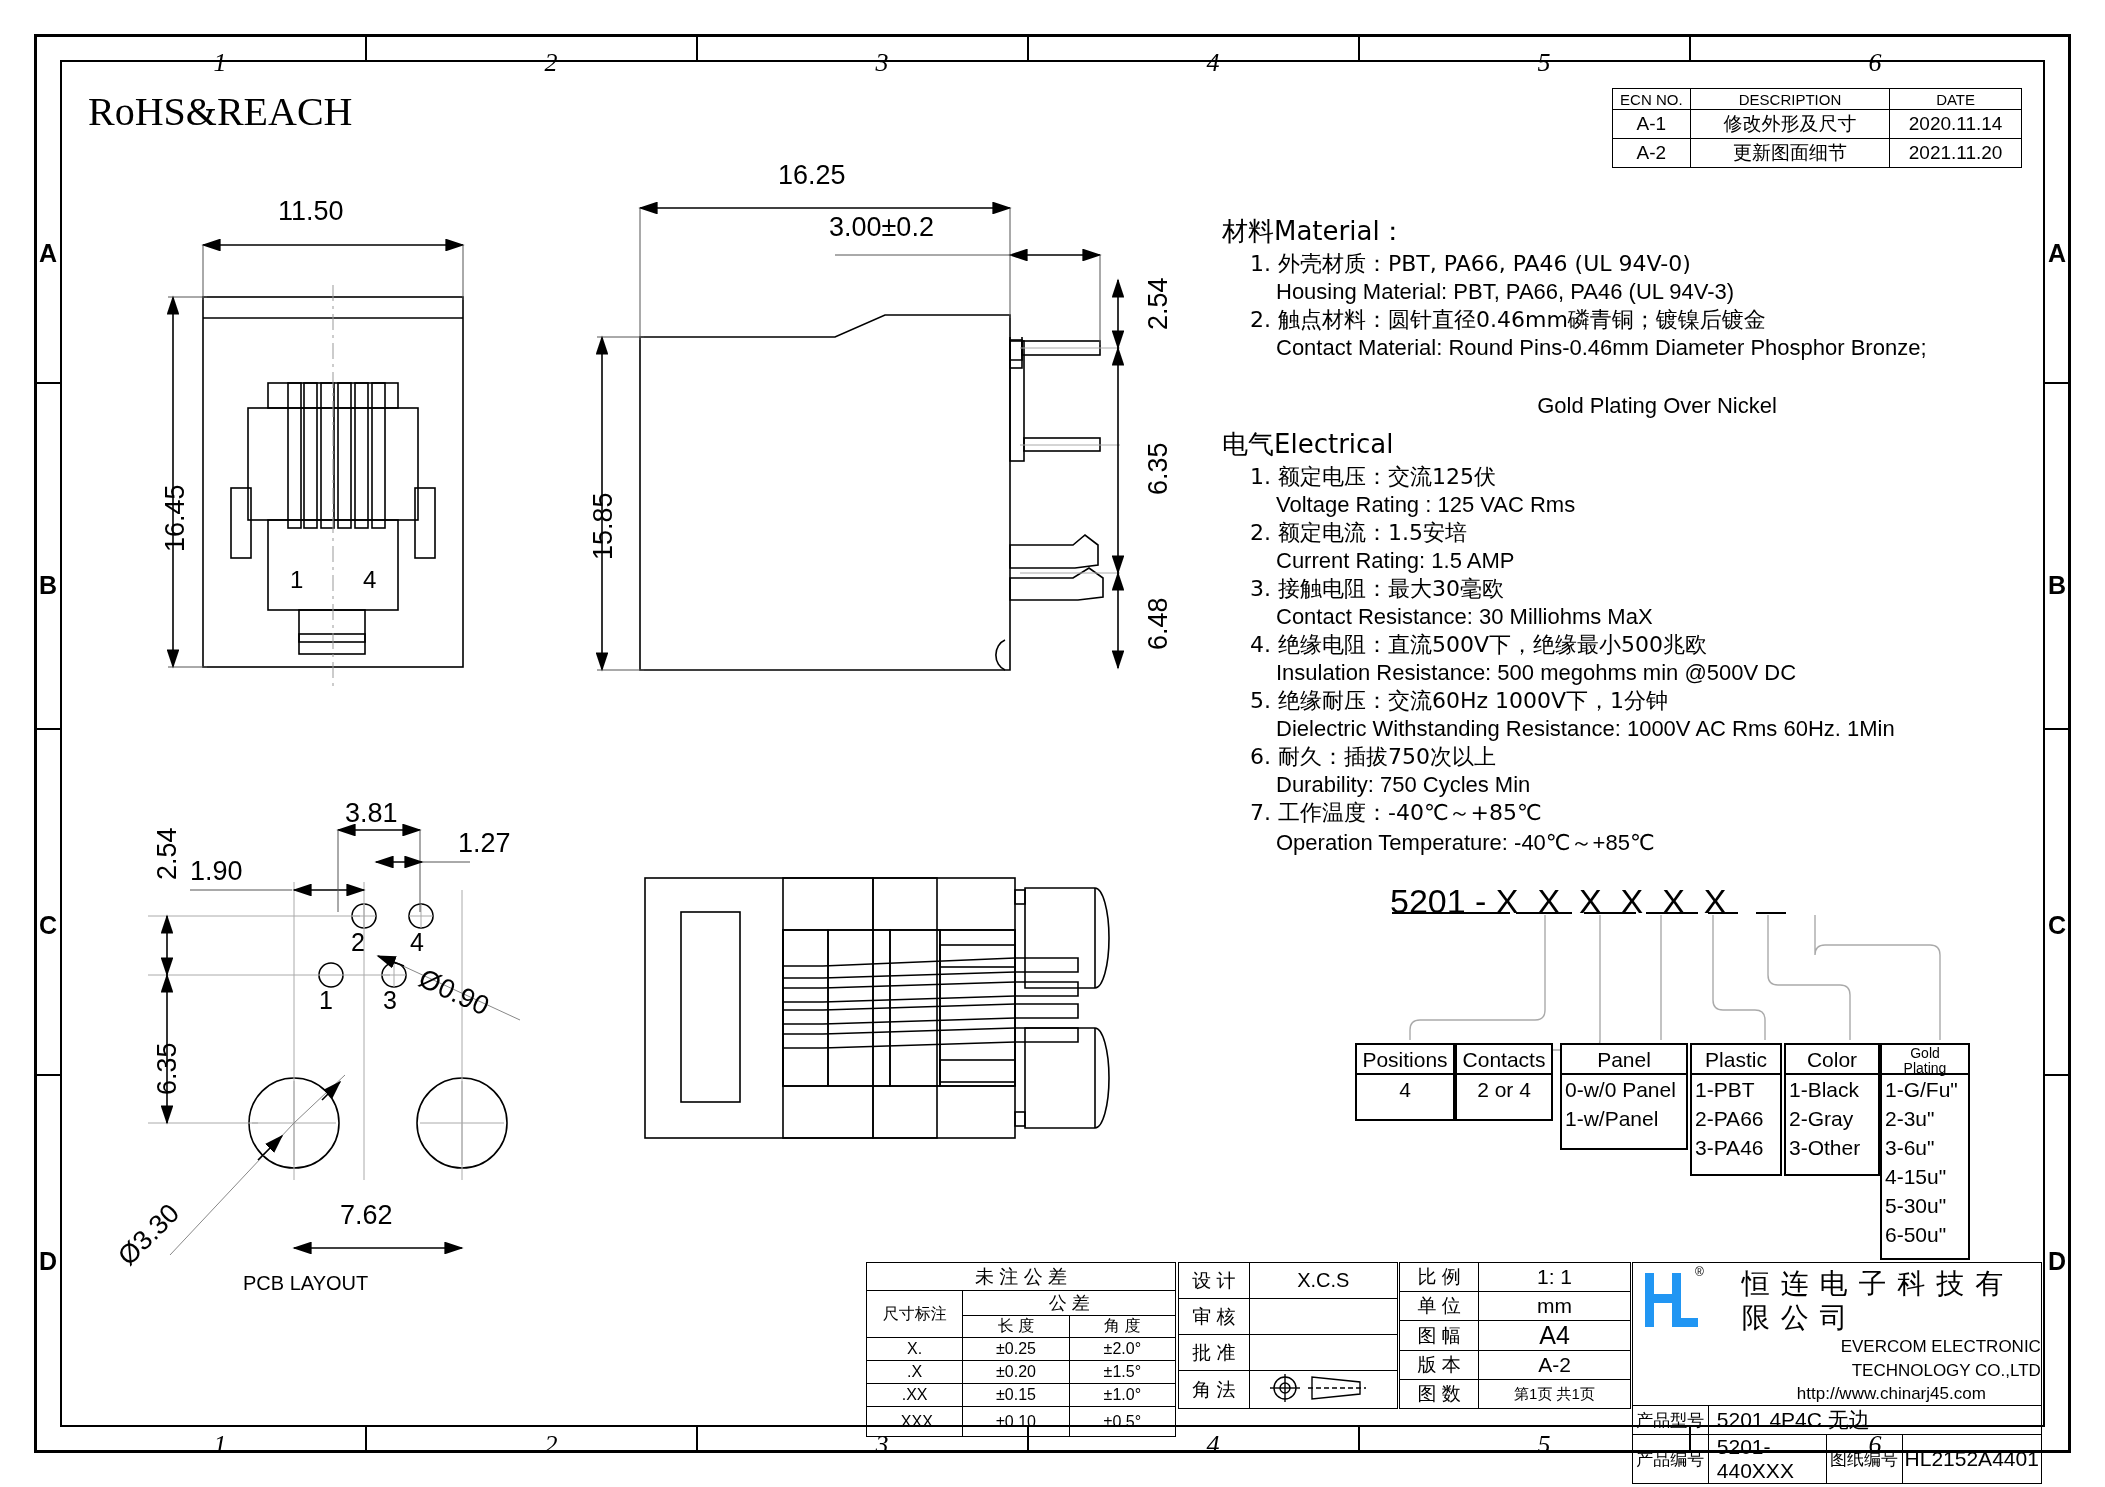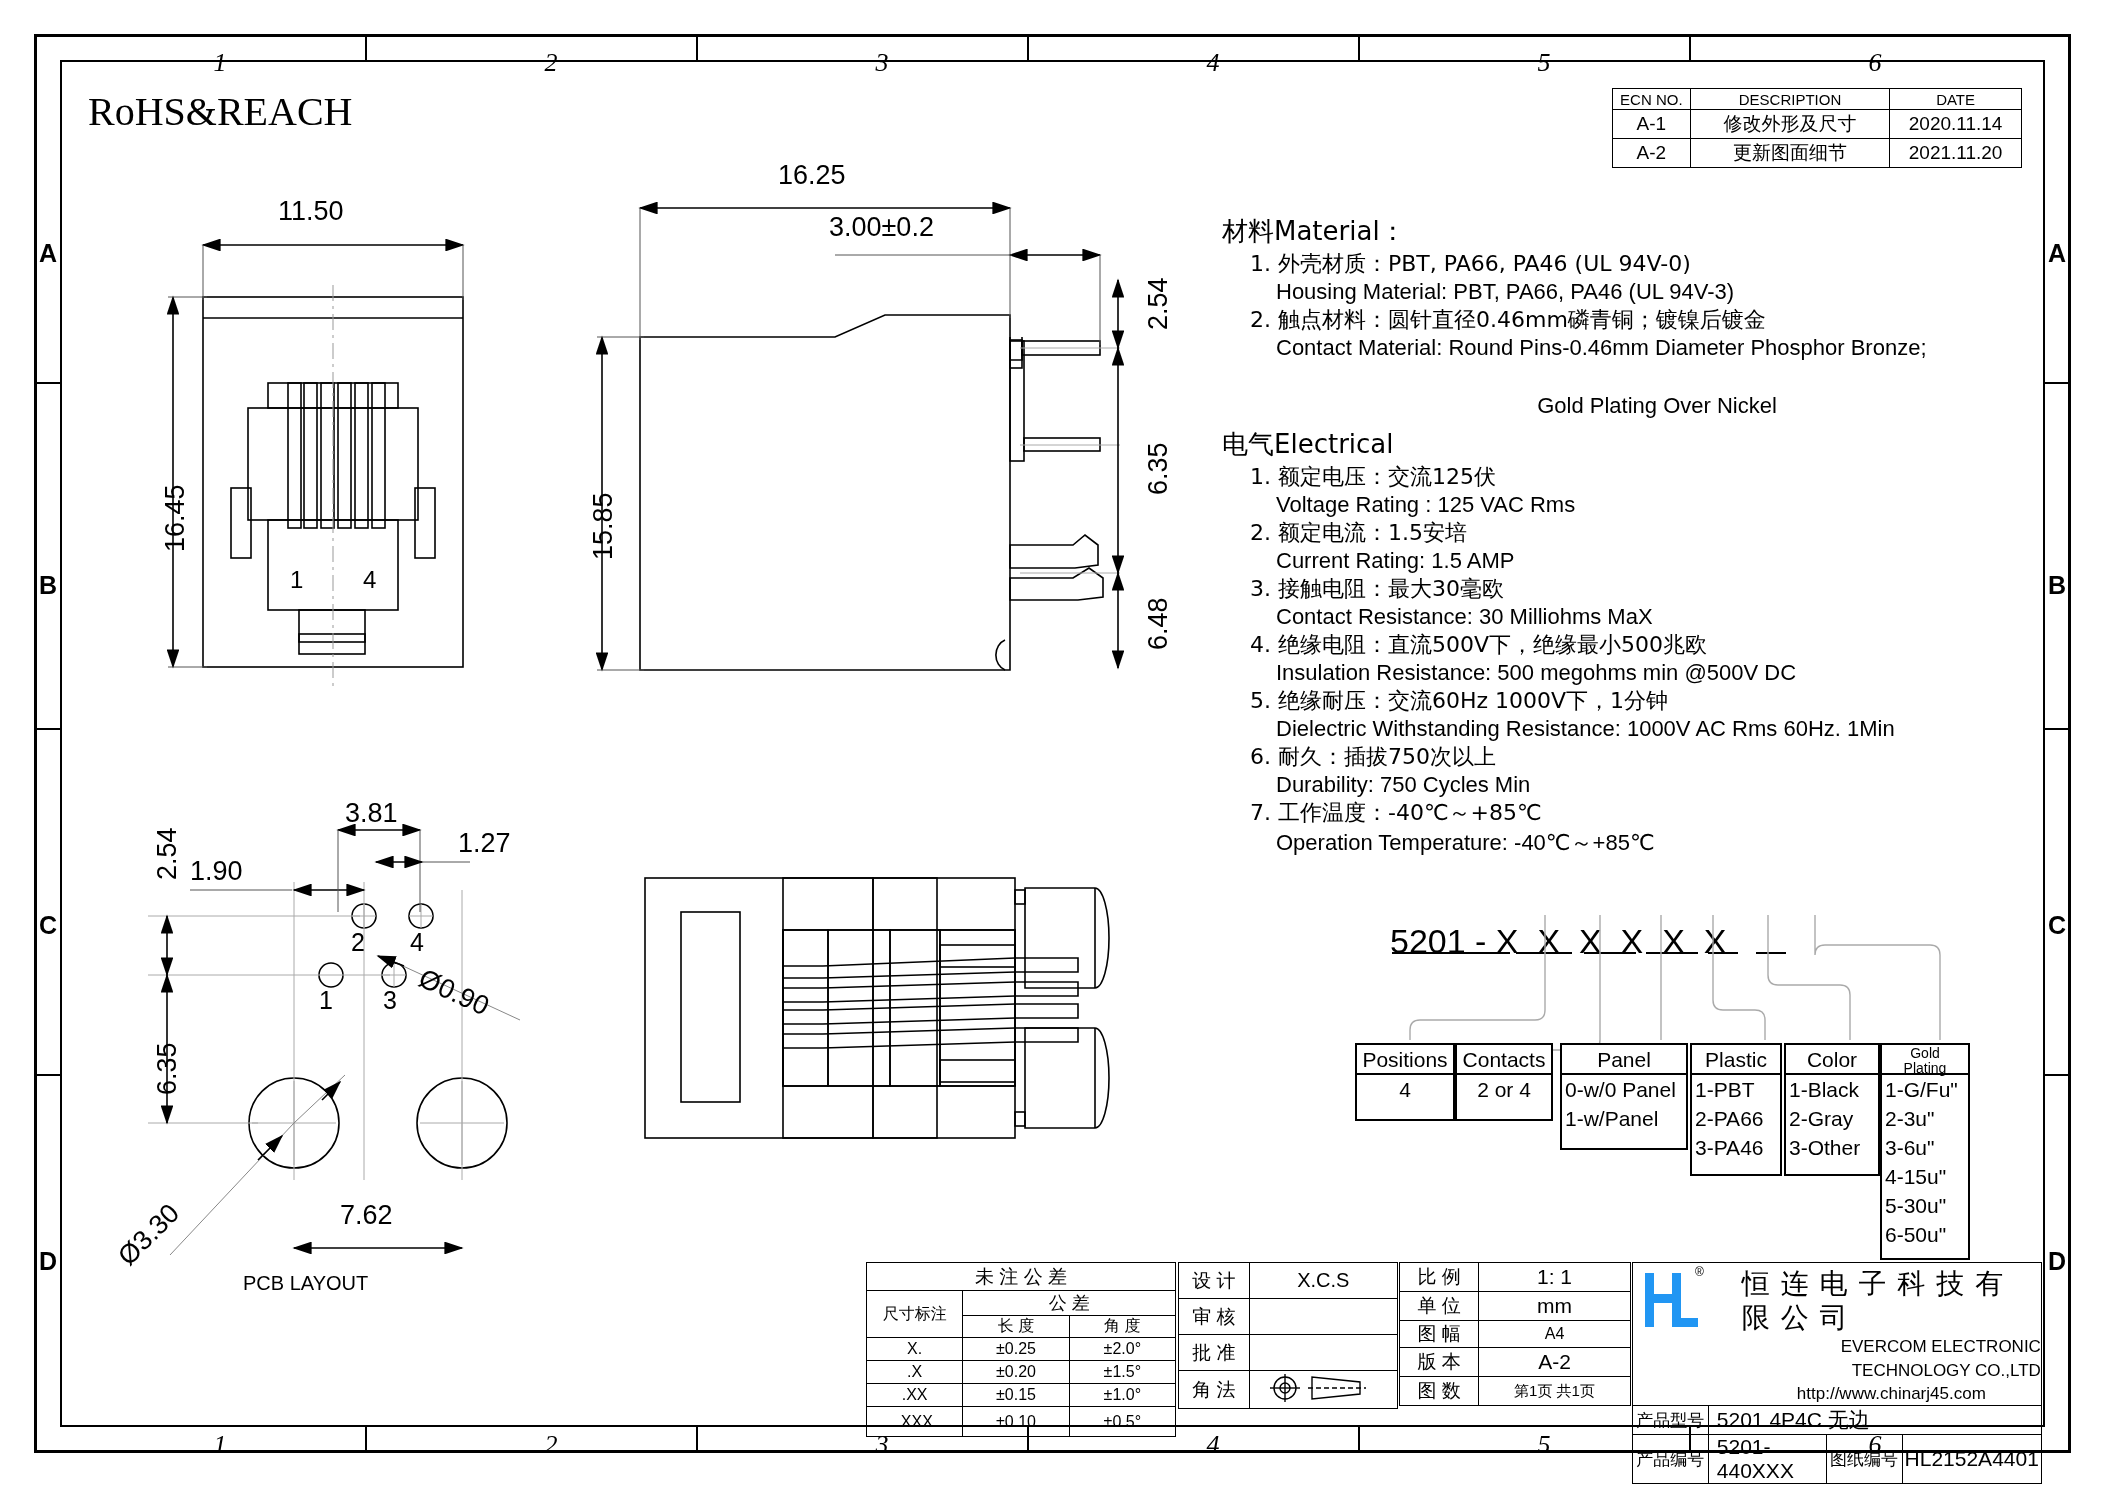--- a/index.html
+++ b/index.html
@@ -40,21 +40,21 @@
 
   
   #specs { position:absolute; left:1222px; top:212px; width:830px; }
   .spec-head { font-size:26px; margin-top:2px; }
   .spec-num  { font-size:22px; padding-left:28px; }
   .spec-en   { font-size:22px; padding-left:54px; }
   .spec-center{ font-size:22px; text-align:center; padding-left:40px;margin-top:32px;}
   .sp-gap { height:6px; }
 
   
-  #pn { position:absolute; left:1390px; top:882px;margin-top:40px; }
+  #pn { position:absolute; left:1390px; top:882px; }
   #pn .code { font-size:34px; letter-spacing:0; white-space:pre; font-family:"Liberation Sans",sans-serif;}
   .pnbox { position:absolute; border:2px solid #000; background:#fff; }
   .pnbox .hd { border-bottom:2px solid #000; text-align:center; font-size:21px; line-height:30px; height:30px; }
   .pnbox .hd.two { font-size:14px; line-height:15px; height:30px; padding-top:1px; }
   .pnbox .bd { font-size:21px; line-height:28px; padding:1px 3px; }
 
   
   #tb { position:absolute; left:866px; top:1262px; }
   table.tbl { border-collapse:collapse; }
   table.tbl td { border:1.5px solid #000; text-align:center; font-size:16px; padding:0 2px; font-family:"Liberation Sans",sans-serif;}
@@ -488,21 +488,21 @@
                   <tr>
               <td class="cn" style="width:80px;height:29px;font-size:19px;">比  例</td>
               <td style="width:152px;font-size:21px;">1: 1</td>
             </tr>
             <tr>
               <td class="cn" style="height:29px;font-size:19px;">单  位</td>
               <td style="font-size:21px;">mm</td>
             </tr>
             <tr>
               <td class="cn" style="height:14px;font-size:19px;">图  幅</td>
-              <td style="font-size:16px;">A4</td>
+              <td style="font-size:25px;">A4</td>
             </tr>
             <tr>
               <td class="cn" style="height:29px;font-size:19px;">版  本</td>
               <td style="font-size:21px;">A-2</td>
             </tr>
             <tr>
               <td class="cn" style="height:29px;font-size:19px;">图  数</td>
               <td class="cn" style="font-size:15px;">第1页 共1页</td>
             </tr>
           </tbody>

